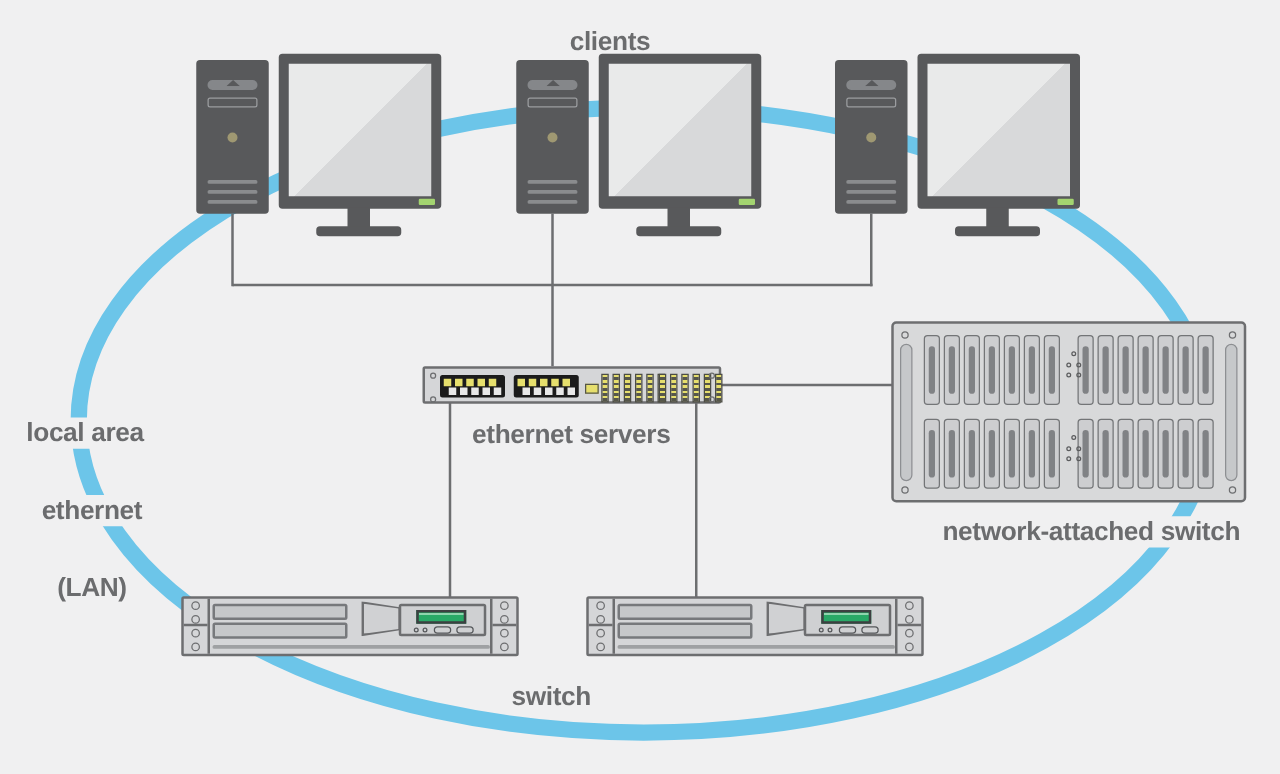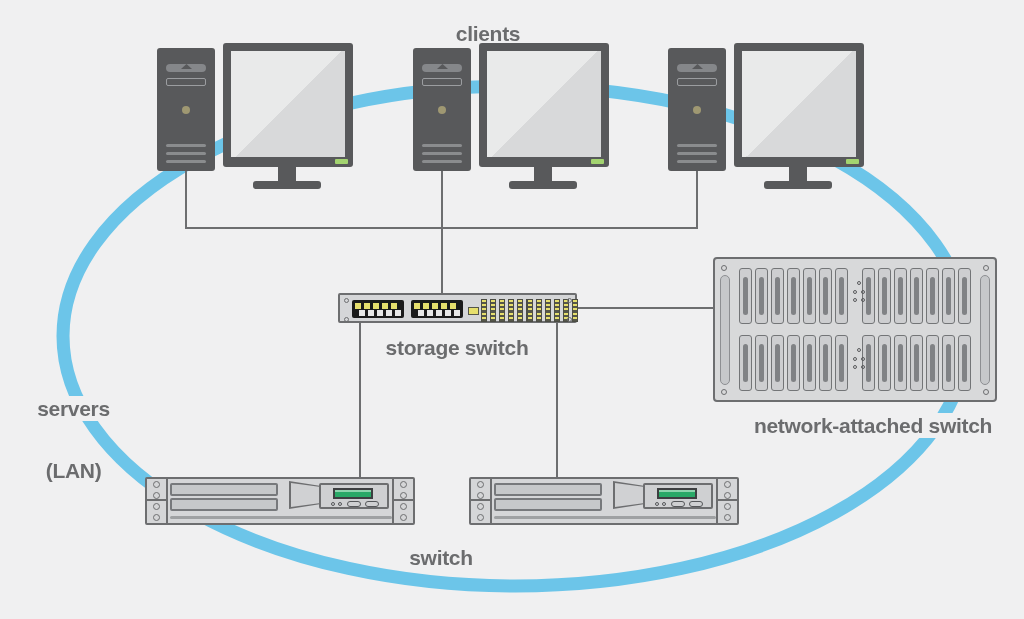--- a/index.html
+++ b/index.html
@@ -114,24 +114,24 @@
   <line class="wire" x1="186" y1="171" x2="186" y2="229"></line>
   <line class="wire" x1="442" y1="171" x2="442" y2="293"></line>
   <line class="wire" x1="697" y1="171" x2="697" y2="229"></line>
   <line class="wire" x1="186" y1="228" x2="698" y2="228"></line>
   <line class="wire" x1="360" y1="322" x2="360" y2="478"></line>
   <line class="wire" x1="557" y1="322" x2="557" y2="478"></line>
   <line class="wire" x1="576" y1="308" x2="714" y2="308"></line>
 </svg>
 
 <div class="lbl" style="left:428px;top:18px;width:120px">clients</div>
-<div class="lbl" style="left:2px;top:331px;width:132px"><br>
-  <span class="masked">servers</span><br>
+<div class="lbl" style="left:2px;top:331px;width:132px"><span class="masked">local area</span><br>
+  <span class="masked">ethernet</span><br>
   <span class="masked">(LAN)</span></div>
-<div class="lbl" style="left:357px;top:332px;width:200px">storage switch</div>
+<div class="lbl" style="left:357px;top:332px;width:200px">ethernet servers</div>
 <div class="lbl" style="left:723px;top:410px;width:300px"><span class="masked">network-attached switch</span></div>
 <div class="lbl" style="left:371px;top:542px;width:140px">switch</div>
 
 <div class="client" style="left:157px;top:43px">
   <div class="tower">
     <div class="tower-pill"></div>
     <div class="tower-notch"></div>
     <div class="tower-drive"></div>
     <div class="tower-power"></div>
     <div class="vent" style="top:96px"></div>

